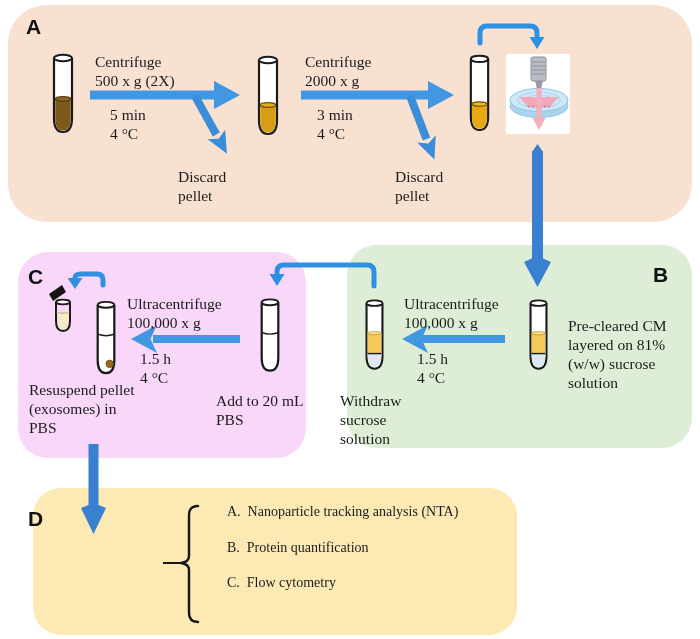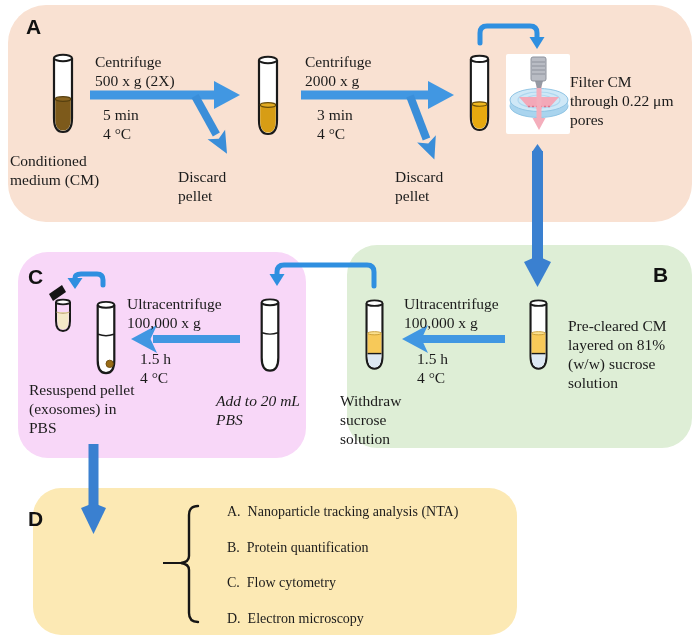--- a/index.html
+++ b/index.html
@@ -176,60 +176,54 @@
   <svg class="gfx" style="left:47px; top:283px;" width="30" height="56" viewBox="0 0 30 56">
     <polygon points="2,11 15,2 19,9 6,18" fill="#151515"></polygon>
     <path d="M10.4,29 V38 Q10.4,46.4 16,46.4 Q21.6,46.4 21.6,38 V29 Z" fill="#f4e9c8"></path>
     <path d="M9,19 V38 Q9,48 16,48 Q23,48 23,38 V19" fill="none" stroke="#1a1a1a" stroke-width="2"></path>
     <path d="M9.5,29 Q16,31.5 22.5,29" fill="none" stroke="#c8b183" stroke-width="1.3"></path>
     <ellipse cx="16" cy="19" rx="7" ry="2.4" fill="#ffffff" stroke="#1a1a1a" stroke-width="1.8"></ellipse>
   </svg>
 
   <div class="cap txt" style="left:95px; top:52px; width:122px;">Centrifuge
 500 x g (2X)</div>
-  <div class="cap txt" style="left:103px; top:105px; width:100px;">5 min
+  <div class="cap txt" style="left:110px; top:105px; width:100px;">5 min
 4 °C</div>
   <div class="cap txt" style="left:178px; top:167px; width:84px;">Discard
 pellet</div>
-  <div class="cap txt" style="left:10px; top:151px; width:116px;">Conditioned
-medium (CM)</div>
   <div class="cap txt" style="left:305px; top:52px; width:122px;">Centrifuge
 2000 x g</div>
   <div class="cap txt" style="left:317px; top:105px; width:100px;">3 min
 4 °C</div>
   <div class="cap txt" style="left:395px; top:167px; width:84px;">Discard
 pellet</div>
-  <div class="cap txt" style="left:570px; top:72px; width:128px;">Filter CM
-through 0.22 μm
-pores</div>
 
   <div class="cap txt" style="left:404px; top:294px; width:126px;">Ultracentrifuge
 100,000 x g</div>
   <div class="cap txt" style="left:417px; top:349px; width:100px;">1.5 h
 4 °C</div>
   <div class="cap txt" style="left:568px; top:316px; width:130px;">Pre-cleared CM
 layered on 81%
 (w/w) sucrose
 solution</div>
   <div class="cap txt" style="left:340px; top:391px; width:76px;">Withdraw
 sucrose
 solution</div>
 
   <div class="cap txt" style="left:127px; top:294px; width:126px;">Ultracentrifuge
 100,000 x g</div>
   <div class="cap txt" style="left:140px; top:349px; width:100px;">1.5 h
 4 °C</div>
-  <div class="cap txt" style="left:216px; top:391px; width:112px;font-style:italic;">Add to 20 mL
+  <div class="cap txt" style="left:216px; top:391px; width:112px;">Add to 20 mL
 PBS</div>
   <div class="cap txt" style="left:29px; top:380px; width:128px;">Resuspend pellet
 (exosomes) in
 PBS</div>
 
   <div id="brace-line"></div>
   <svg class="gfx" style="left:178px; top:498px;" width="26" height="130" viewBox="0 0 26 130">
     <path d="M20,8 Q11,8 11,17 V58 Q11,64 3,65 Q11,66 11,72 V115 Q11,124 20,124" fill="none" stroke="#161616" stroke-width="2.4" stroke-linecap="round"></path>
   </svg>
   <div class="d-item" style="top:503px;">A.  Nanoparticle tracking analysis (NTA)</div>
   <div class="d-item" style="top:574px;">C.  Flow cytometry</div>
   <div class="d-item" style="top:539px;">B.  Protein quantification</div>
-  <div class="d-item" style="top:610px;">D.  Electron microscopy</div>
 
 </div>
 
 </body></html>

